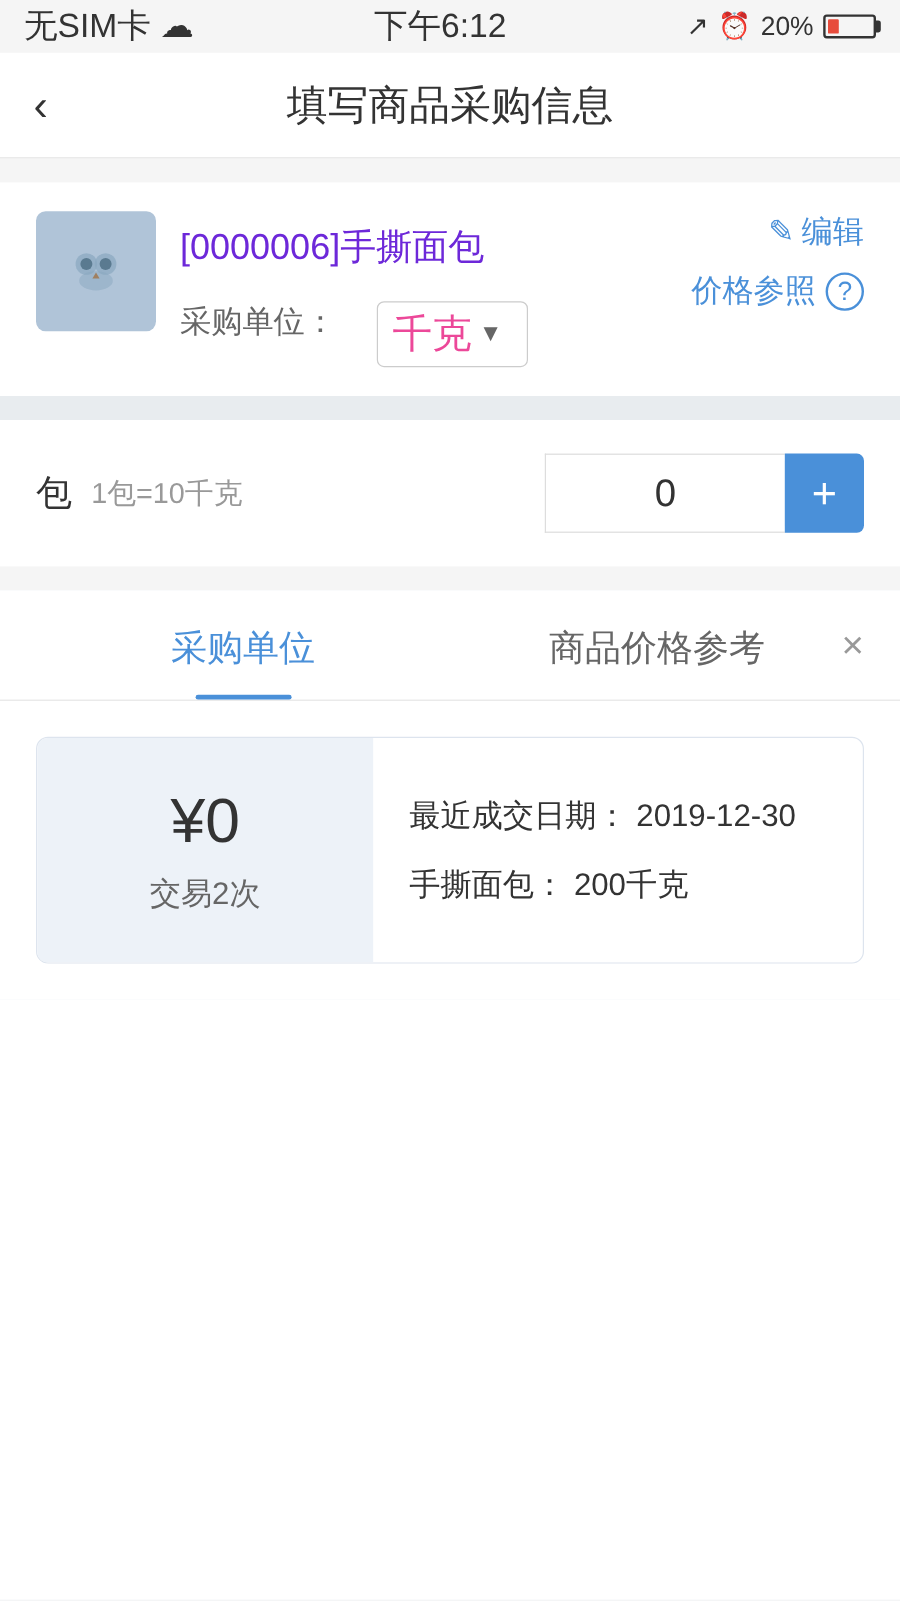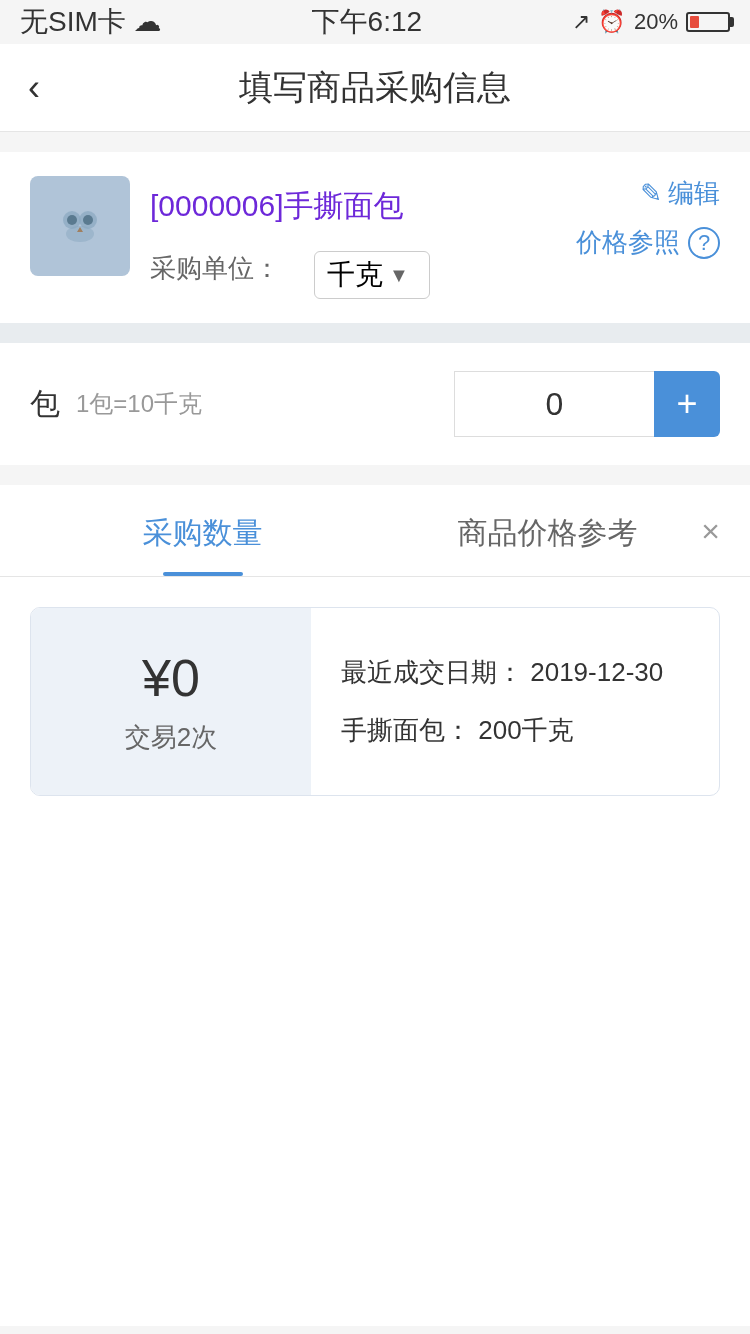--- a/index.html
+++ b/index.html
@@ -151,22 +151,22 @@
       padding: 4px 20px 4px 12px;
       font-size: 26px;
       color: #333;
       background: #fff;
       position: relative;
       display: flex;
       align-items: center;
       gap: 6px;
     }
     .unit-select-text {
-      font-size: 28px;
-      color: #000000;
+      font-size: 33px;
+      color: #ec4899;
     }
     .unit-dropdown-arrow {
       font-size: 20px;
       color: #666;
     }
     .product-edit {
       font-size: 26px;
       color: #4a90d9;
       display: flex;
       align-items: center;
@@ -424,21 +424,21 @@
     </div>
     <div class="quantity-plus-btn">
       <span>+</span>
     </div>
   </div>
 </div>
 
 <div class="tabs-container">
   <div class="tabs-row">
     <div class="tab-item active">
-      <span>采购数量</span>
+      <span>采购单位</span>
       <div class="tab-underline"></div>
     </div>
     <div class="tab-item inactive">
       <span>商品价格参考</span>
     </div>
     <div class="tab-close">×</div>
   </div>
 
   <div class="history-content">
     <div class="history-card">

